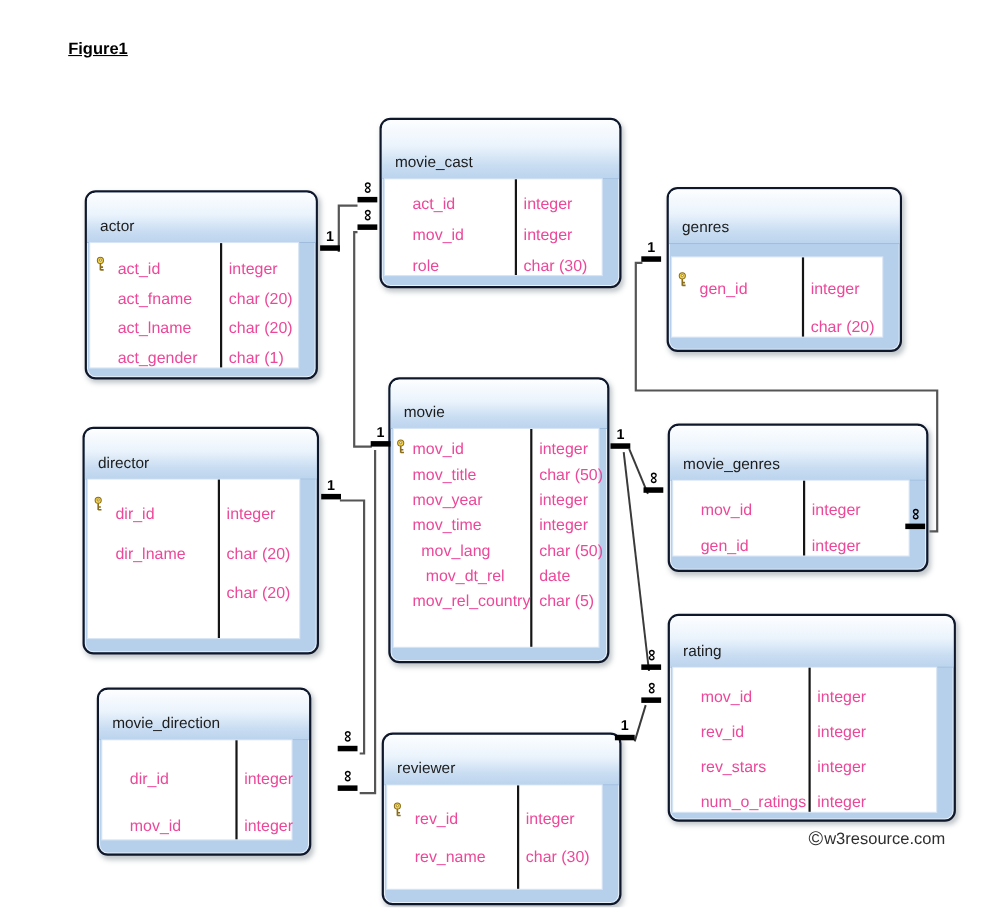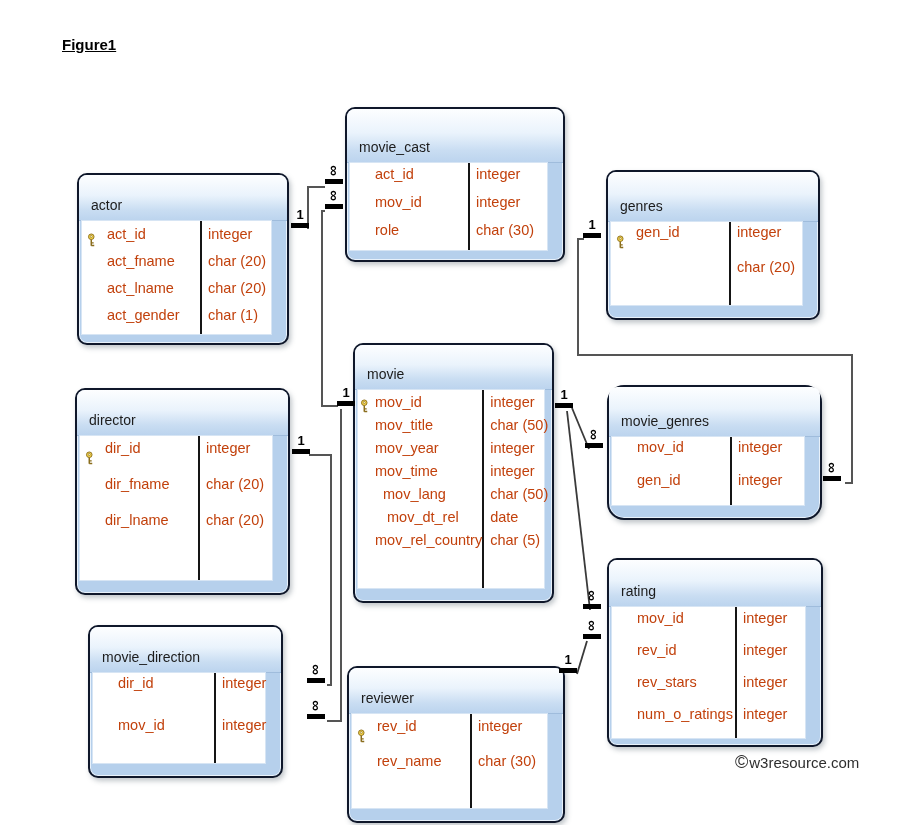--- a/index.html
+++ b/index.html
@@ -16,22 +16,22 @@
   .thead{box-sizing:border-box;flex:0 0 auto;display:flex;align-items:flex-end;
          padding:0 0 7px 12px;font-size:14px;color:#1c1c1c;
          background:linear-gradient(#fdfeff, #eaf3fc 45%, #c9ddf2 78%, #bcd4ee);
          border-radius:8px 8px 0 0;border-bottom:1px solid #9fbcdc;}
   .tbody{flex:1 1 auto;display:flex;align-items:stretch;margin:0 16px 13px 3px;
          background:#ffffff;box-shadow:0 0 0 1px #d7e5f4;}
   .table.tight-right .tbody{margin-right:8px;}
   .col{display:flex;flex-direction:column;box-sizing:border-box;padding-top:var(--pt,3px);}
   .col.names{flex:0 0 var(--ncw,118px);}
   .col.types{flex:1 1 auto;border-left:2px solid #151515;}
-  .cell{height:var(--rh,28px);display:flex;align-items:flex-start;font-size:14.5px;
-        white-space:nowrap;color:#c2410c;}
+  .cell{height:var(--rh,28px);display:flex;align-items:flex-end;font-size:14.5px;
+        white-space:nowrap;color:#ec4899;}
   .col.names .cell{position:relative;padding-left:25px;}
   .col.types .cell{padding-left:6px;}
   .key{position:absolute;left:5px;top:50%;transform:translateY(-50%);line-height:0;}
   
   .card-label{position:absolute;z-index:3;width:20px;display:flex;flex-direction:column;
               align-items:center;gap:1px;}
   .card-label .glyph{font-size:13px;font-weight:bold;color:#000;line-height:14px;}
   .card-label.many .glyph{display:inline-block;transform:rotate(90deg);font-size:15px;line-height:15px;}
   .card-label .bar{width:18px;height:5px;background:#000;}
   .copyright{position:absolute;left:735px;top:752px;z-index:2;font-size:15px;color:#2e2e2e;
@@ -102,21 +102,21 @@
           </div>
       </div>
       <div class="col types">
         <div class="cell">integer</div>
         <div class="cell">integer</div>
         <div class="cell">char (30)</div>
       </div>
     </div>
   </div>
 
-  <div class="table" style="left:606px;top:170px;width:214px;height:150px;">
+  <div class="table" style="left:606px;top:170px;width:214px;height:150px;gap:12px;">
     <div class="thead" style="height:50px">genres</div>
     <div class="tbody" style="--rh:35px;--pt:2px">
       <div class="col names">
         <div class="cell">
           <span class="key"><svg width="13" height="14" viewBox="0 0 14 15">
                 <circle cx="4.6" cy="4" r="3" fill="#f7d64a" stroke="#8a6d1c"></circle>
                 <circle cx="4.6" cy="3.7" r="1.1" fill="#fffbe6" stroke="#8a6d1c" stroke-width="0.7"></circle>
                 <path d="M4.6 7 L4.6 13.6 M4.6 10.6 L7.2 10.6 M4.6 13.3 L7.8 13.3" stroke="#8a6d1c" stroke-width="1.6" fill="none"></path>
               </svg></span>
           <span>gen_id</span>
@@ -178,23 +178,20 @@
       <div class="col names">
         <div class="cell">
           <span class="key"><svg width="13" height="14" viewBox="0 0 14 15">
                 <circle cx="4.6" cy="4" r="3" fill="#f7d64a" stroke="#8a6d1c"></circle>
                 <circle cx="4.6" cy="3.7" r="1.1" fill="#fffbe6" stroke="#8a6d1c" stroke-width="0.7"></circle>
                 <path d="M4.6 7 L4.6 13.6 M4.6 10.6 L7.2 10.6 M4.6 13.3 L7.8 13.3" stroke="#8a6d1c" stroke-width="1.6" fill="none"></path>
               </svg></span>
           <span>dir_id</span>
           </div>
         <div class="cell">
-            <span>dir_fname</span>
-          </div>
-        <div class="cell">
             <span>dir_lname</span>
           </div>
       </div>
       <div class="col types">
         <div class="cell">integer</div>
         <div class="cell">char (20)</div>
         <div class="cell">char (20)</div>
       </div>
     </div>
   </div>
@@ -233,39 +230,39 @@
             <span>rev_name</span>
           </div>
       </div>
       <div class="col types">
         <div class="cell">integer</div>
         <div class="cell">char (30)</div>
       </div>
     </div>
   </div>
 
-  <div class="table" style="left:607px;top:385px;width:215px;height:135px;border-radius:17px;">
+  <div class="table" style="left:607px;top:385px;width:237px;height:135px;">
     <div class="thead" style="height:50px">movie_genres</div>
     <div class="tbody" style="--rh:33px;--pt:2px">
       <div class="col names">
         <div class="cell">
             <span>mov_id</span>
           </div>
         <div class="cell">
             <span>gen_id</span>
           </div>
       </div>
       <div class="col types">
         <div class="cell">integer</div>
         <div class="cell">integer</div>
       </div>
     </div>
   </div>
 
-  <div class="table" style="left:607px;top:558px;width:216px;height:189px;">
+  <div class="table" style="left:607px;top:558px;width:262px;height:189px;">
     <div class="thead" style="height:47px">rating</div>
     <div class="tbody" style="--rh:32px;--pt:3px;--ncw:123px">
       <div class="col names">
         <div class="cell">
             <span>mov_id</span>
           </div>
         <div class="cell">
             <span>rev_id</span>
           </div>
         <div class="cell">

